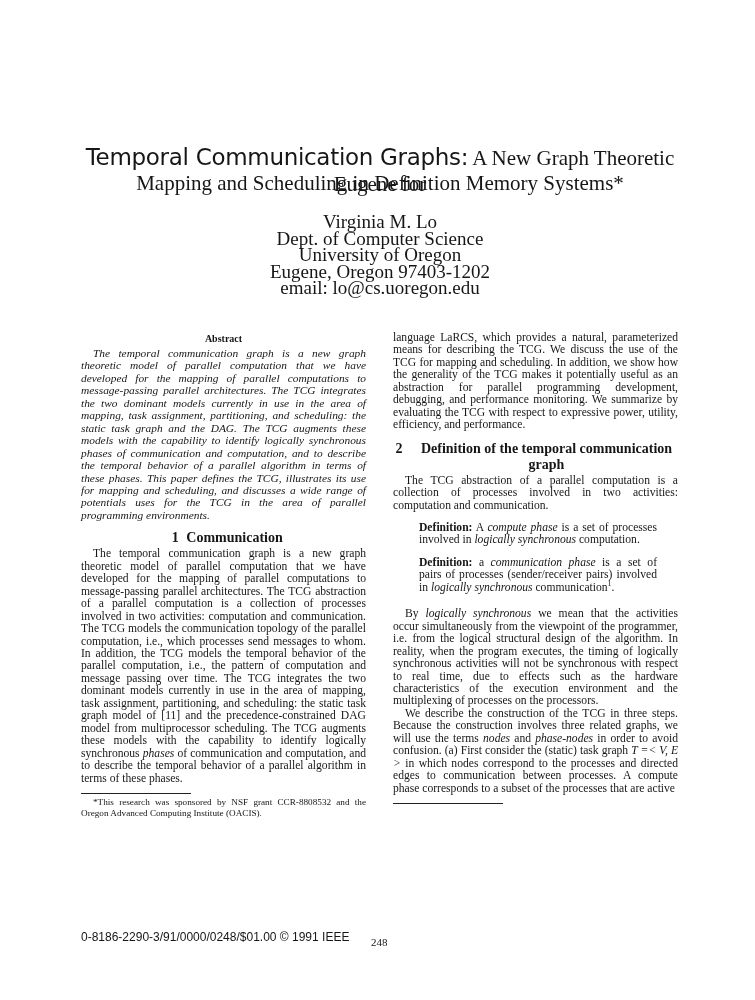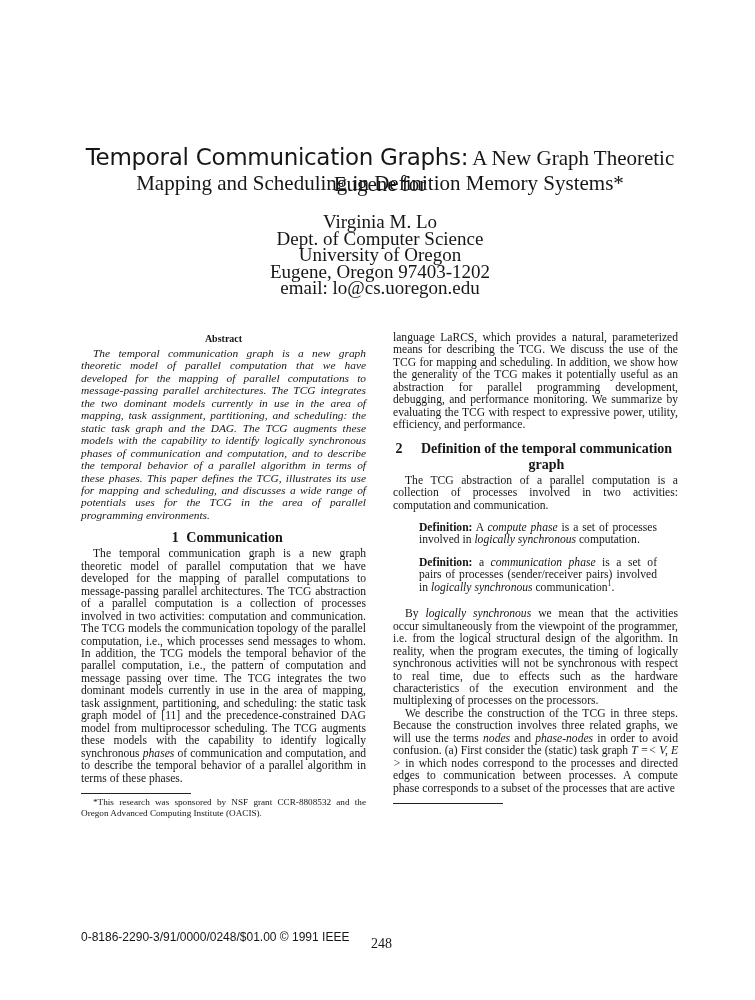--- a/index.html
+++ b/index.html
@@ -18,21 +18,21 @@
   .abs { font-style:italic; font-size:11.4px; text-indent:12px; }
   .sec { font-weight:bold; font-size:14px; line-height:16px; margin:9px 0 2px 0; text-align:center;font-family:Liberation Serif, serif; }
   .sec .num { display:inline-block; width:22px; }
   .sec2 { padding-left:22px; text-indent:-22px; }
   .ind { text-indent:12px; }
   .def { margin:10px 0 0 26px !important; width:238px; }
   .def b { font-weight:bold;margin-top:23px; }
   .fnrule { width:110px; border-top:1px solid #222; margin-top:8px; }
   .fn { font-size:9.2px; line-height:11px; margin-top:3px !important; text-indent:12px; }
   .bottom-left { position:absolute; left:81px; top:930px; font-family:"Liberation Sans", sans-serif; font-size:12px; }
-  .pagenum { position:absolute; left:371px; top:936px; font-size:14px; }
+  .pagenum { position:absolute; left:371px; top:936px; font-size:11px; }
   i { font-style:italic; }
   sup { font-size:8px; line-height:0; }
 </style>
 </head>
 <body>
 
 <div class="title t1"><span class="sans">Temporal Communication Graphs:</span><span> A New Graph Theoretic Eugene for</span></div>
 <div class="title t2">Mapping and Scheduling in Definition Memory Systems*</div>
 
 <div class="author">

